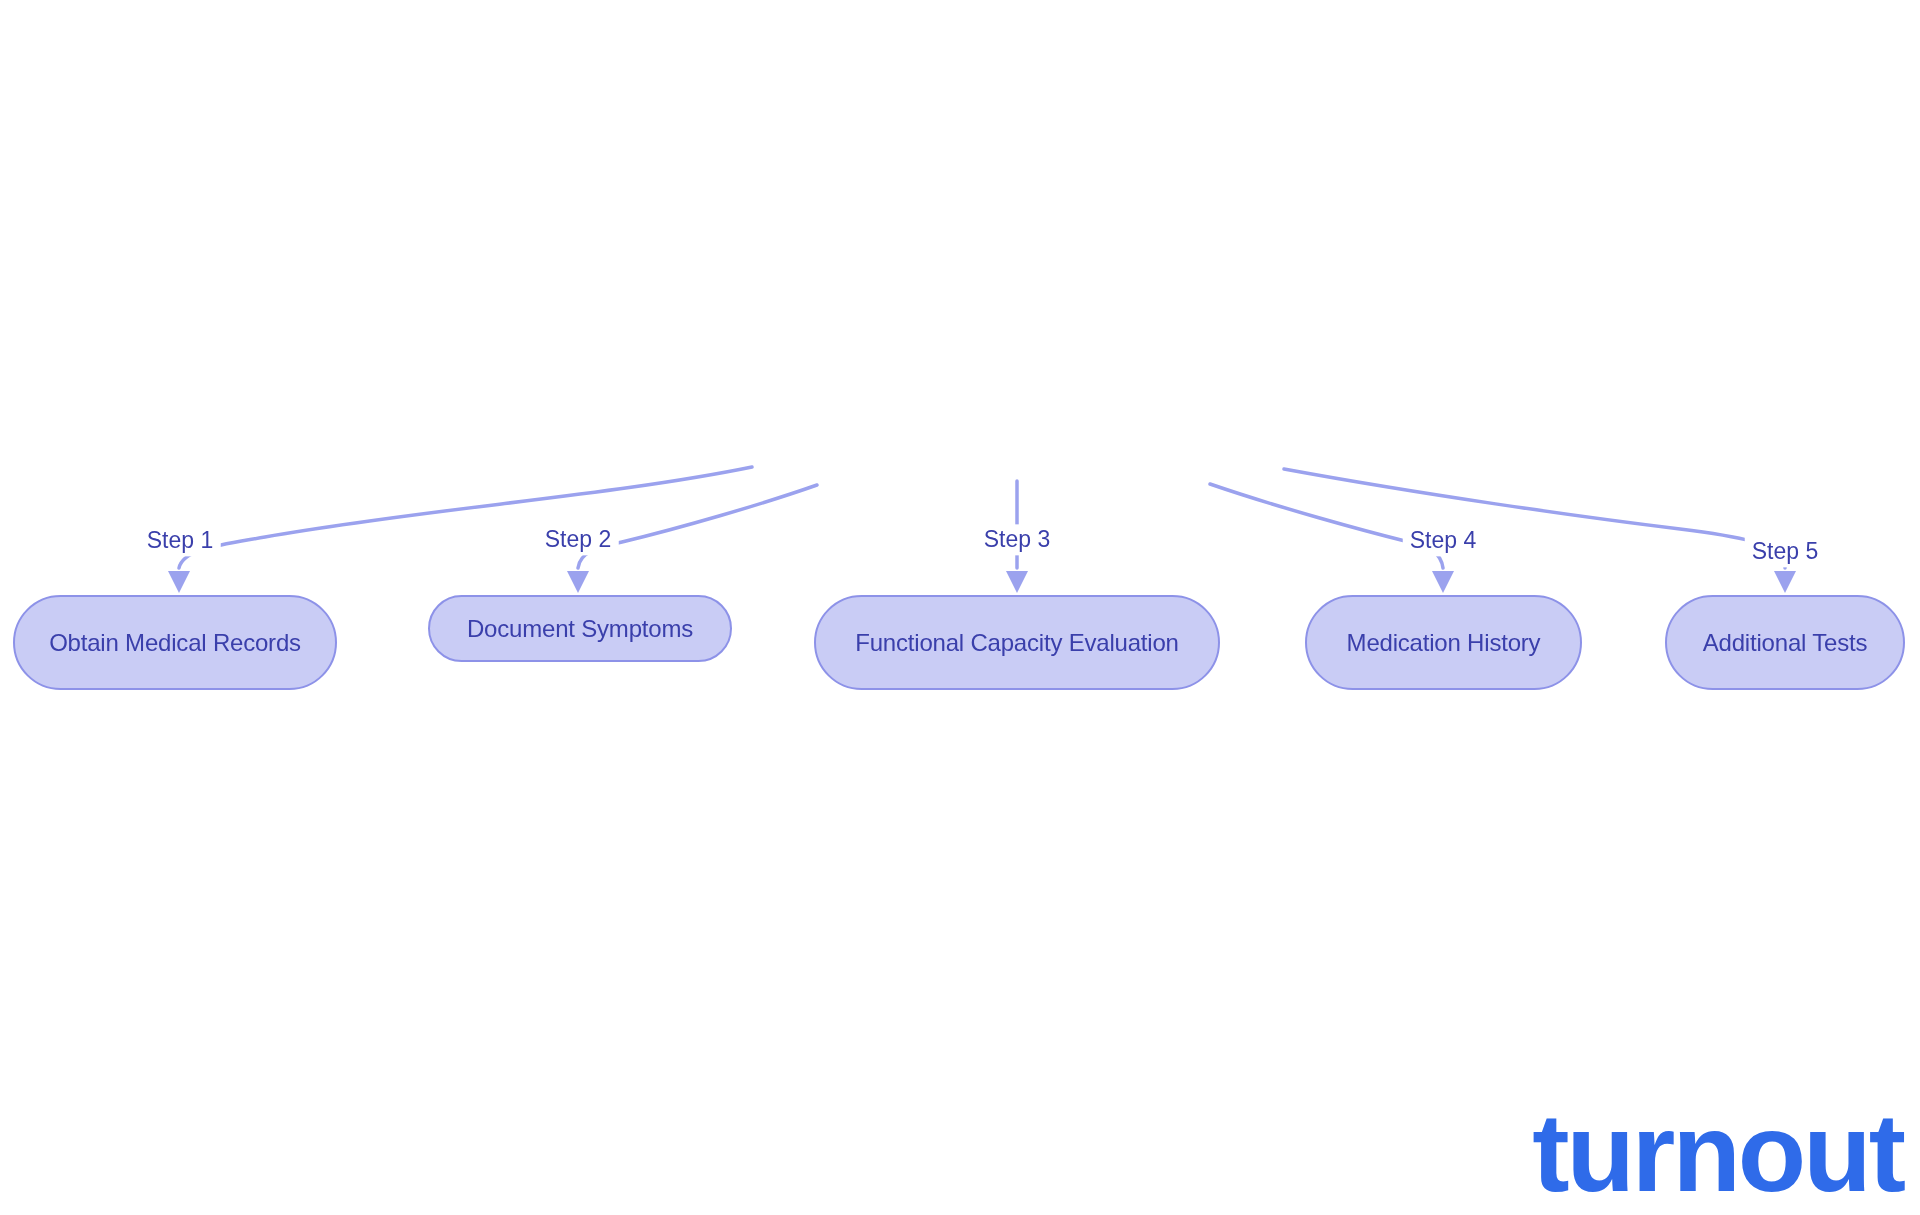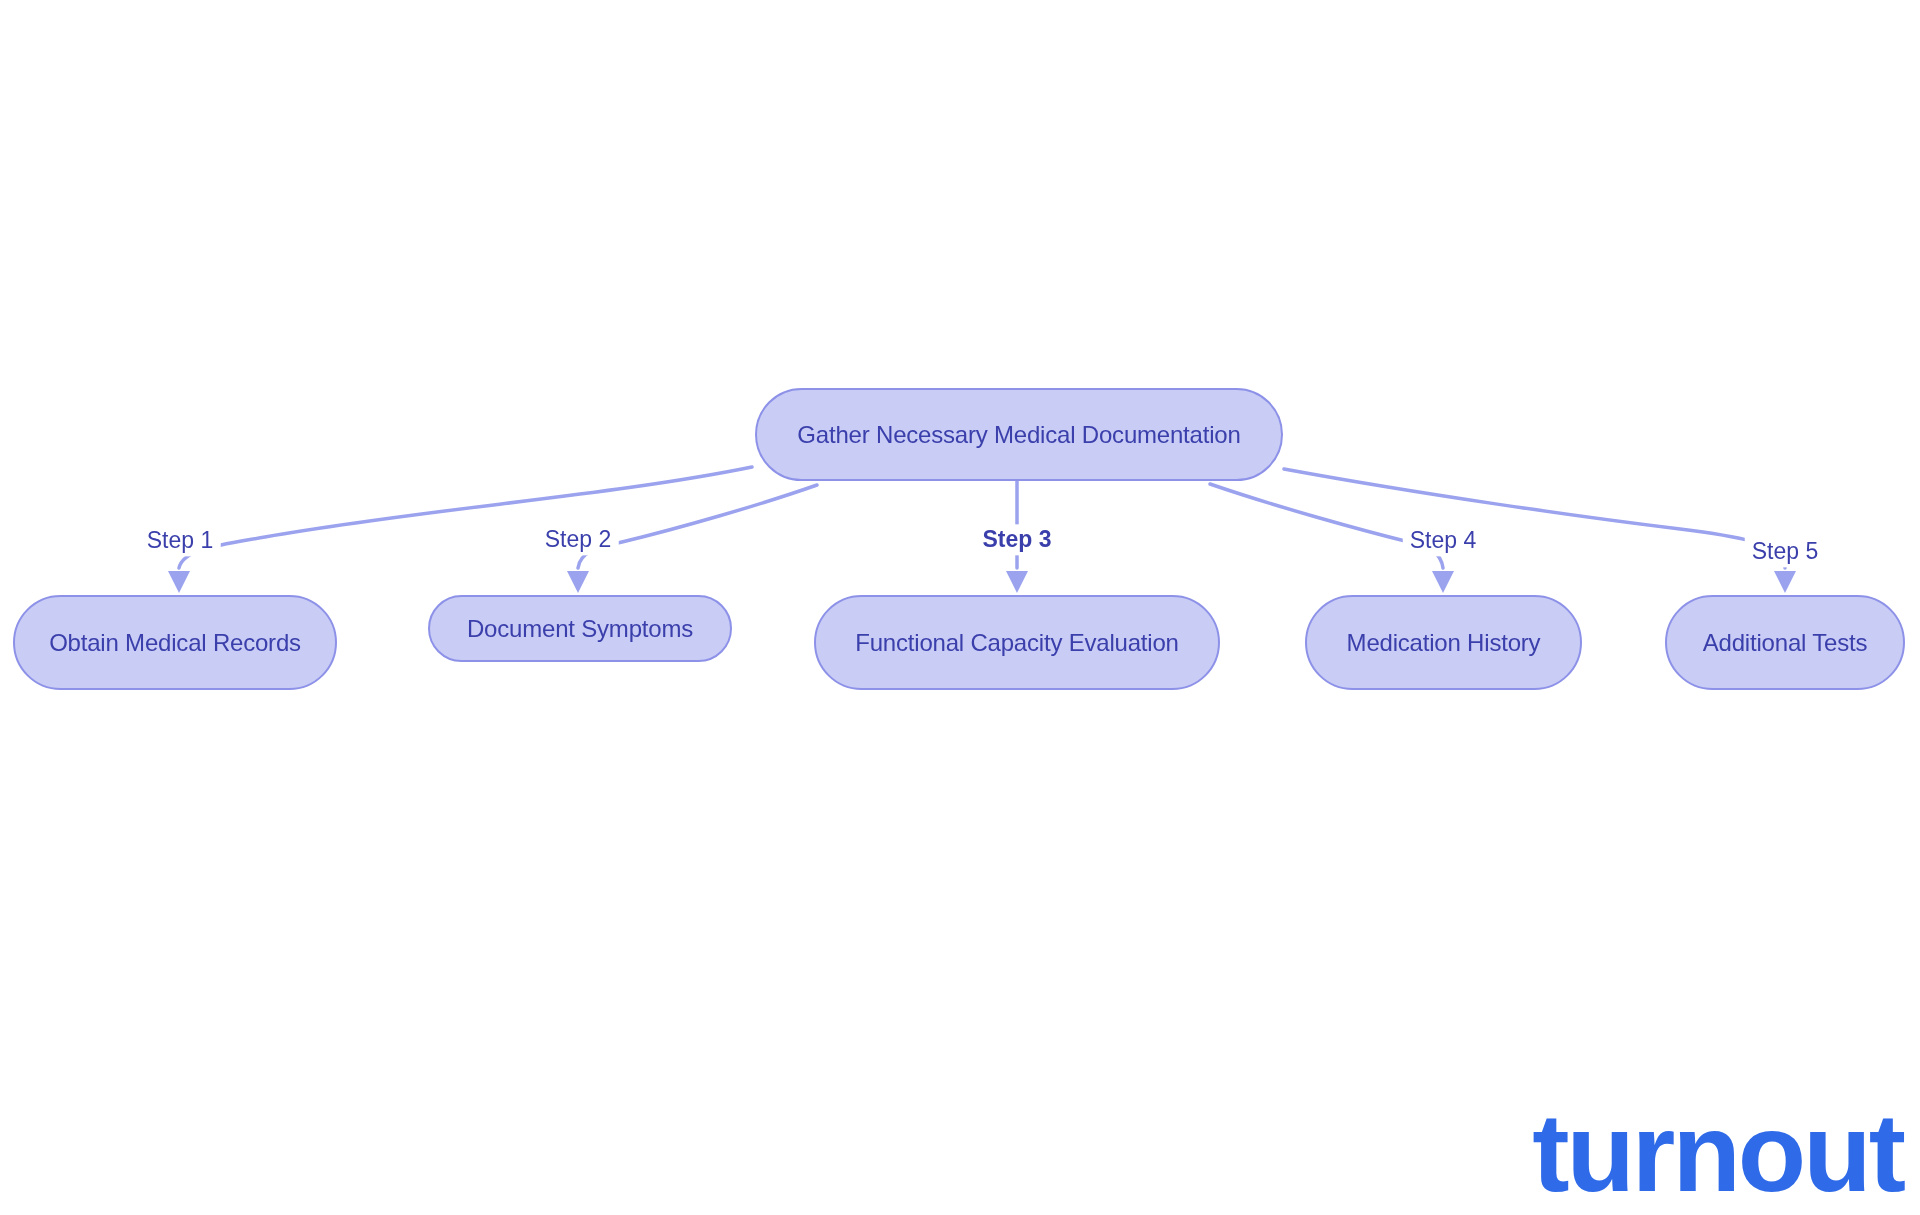--- a/index.html
+++ b/index.html
@@ -77,25 +77,24 @@
 
     <polygon points="168,571 190,571 179,593"></polygon>
     <polygon points="567,571 589,571 578,593"></polygon>
     <polygon points="1006,571 1028,571 1017,593"></polygon>
     <polygon points="1432,571 1454,571 1443,593"></polygon>
     <polygon points="1774,571 1796,571 1785,593"></polygon>
   </svg>
 
   <div class="step-label" style="left:180px; top:541px;">Step 1</div>
   <div class="step-label" style="left:578px; top:540px;">Step 2</div>
-  <div class="step-label" style="left:1017px; top:540px;font-weight:bold;">Step 3</div>
+  <div class="step-label" style="left:1017px; top:540px;">Step 3</div>
   <div class="step-label" style="left:1443px; top:541px;">Step 4</div>
   <div class="step-label" style="left:1785px; top:552px;">Step 5</div>
 
-  <div class="node" style="left:755px; top:388px; width:528px; height:93px;">Gather Necessary Medical Documentation</div>
 
   <div class="node" style="left:13px; top:595px; width:324px; height:95px;text-align:center;">Obtain Medical Records</div>
   <div class="node" style="left:428px; top:595px; width:304px; height:67px;">Document Symptoms</div>
   <div class="node" style="left:814px; top:595px; width:406px; height:95px;">Functional Capacity Evaluation</div>
   <div class="node" style="left:1665px; top:595px; width:240px; height:95px;">Additional Tests</div>
   <div class="node" style="left:1305px; top:595px; width:277px; height:95px;">Medication History</div>
 
   <div class="logo">turnout</div>
 
 </div>

